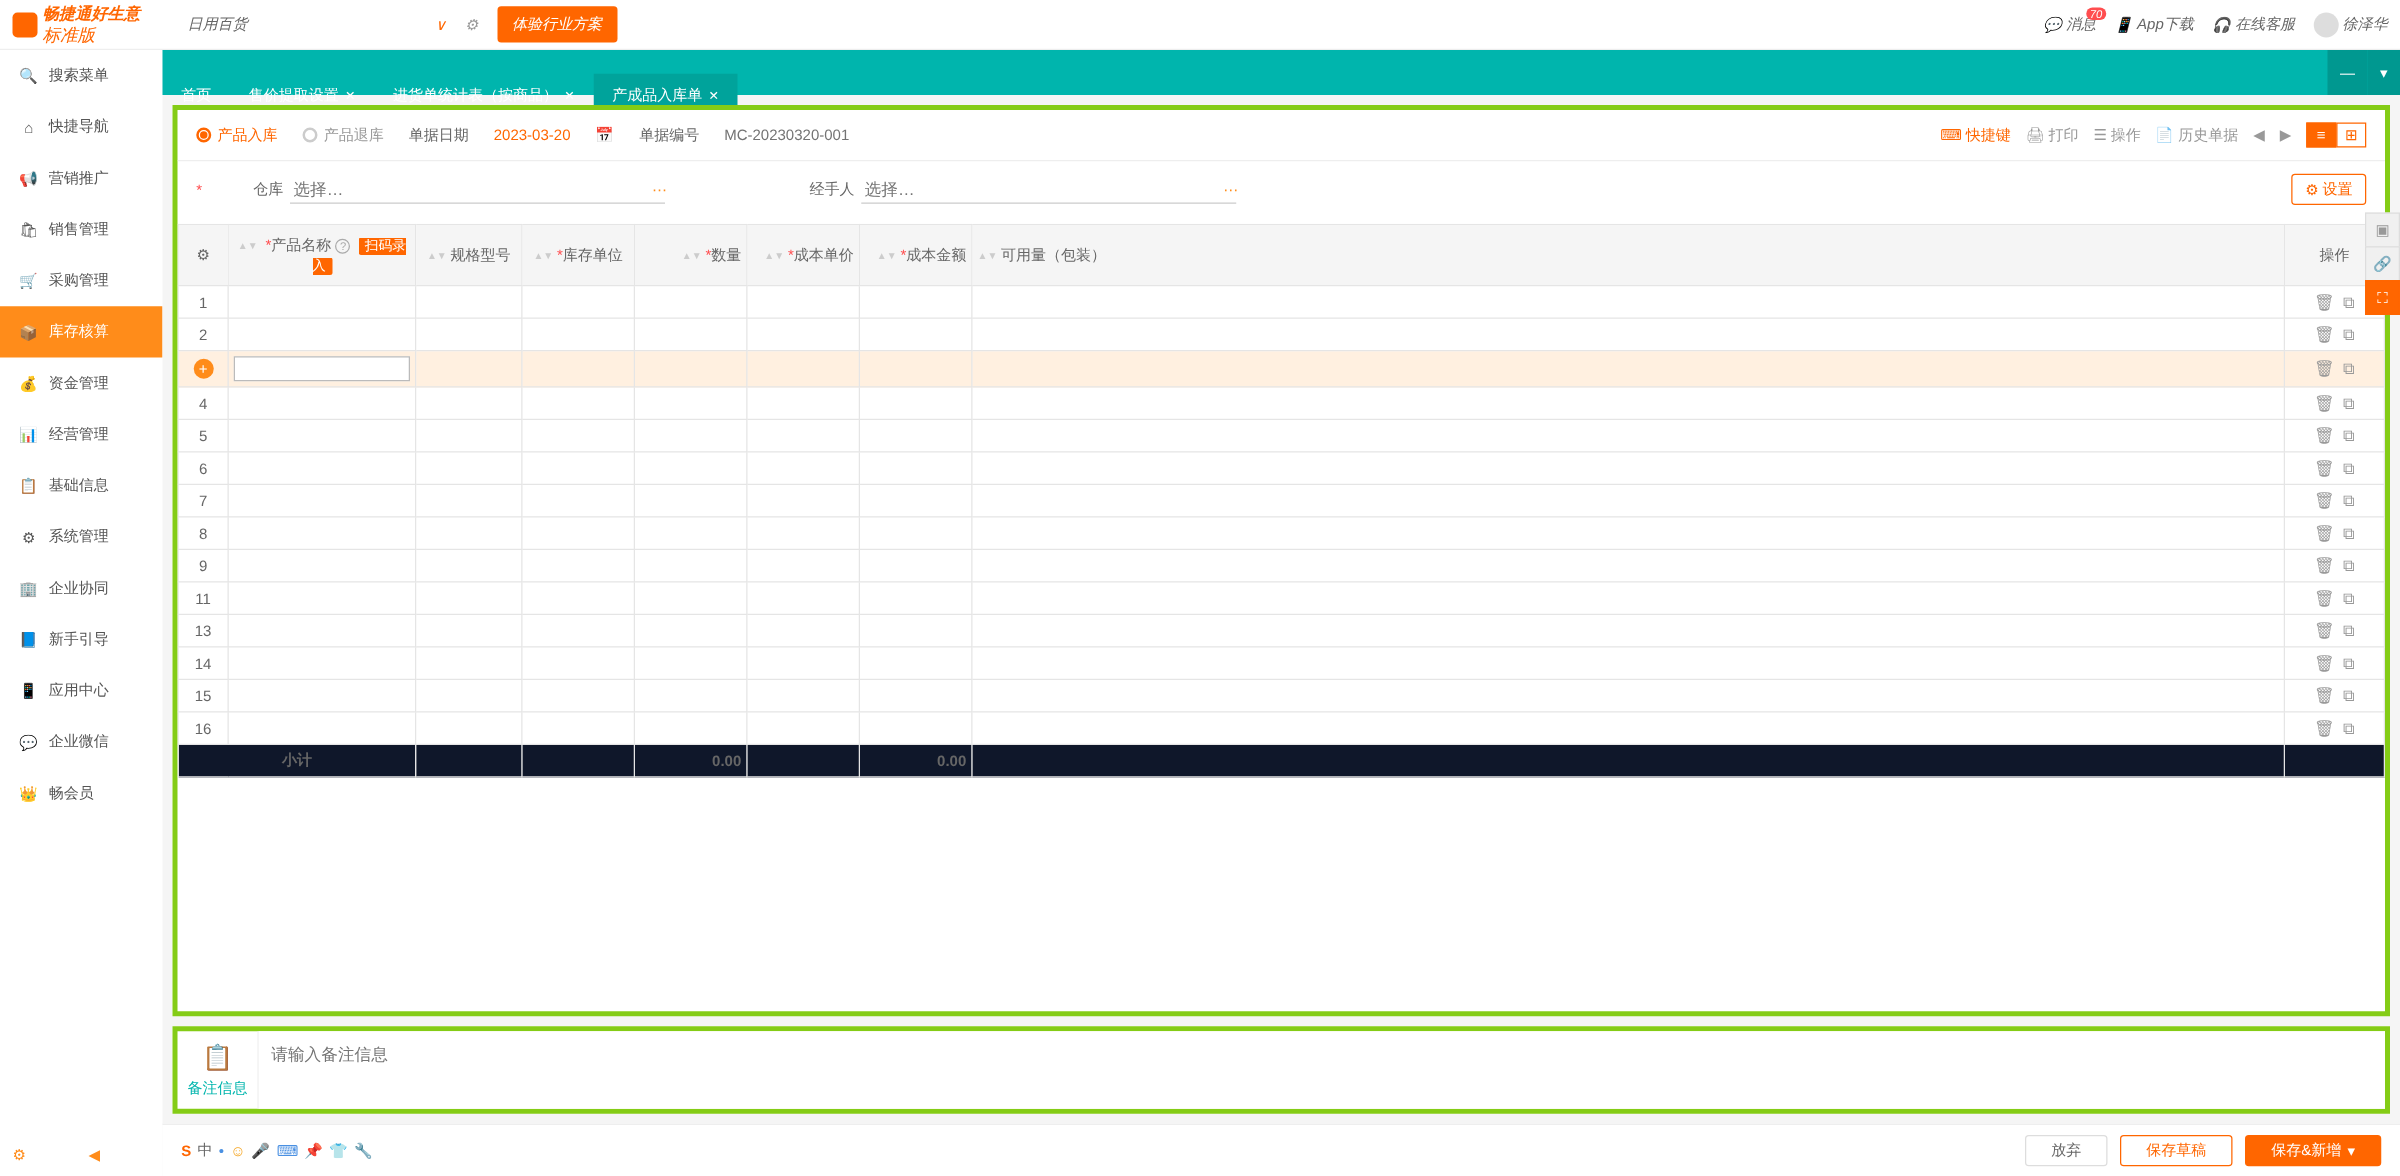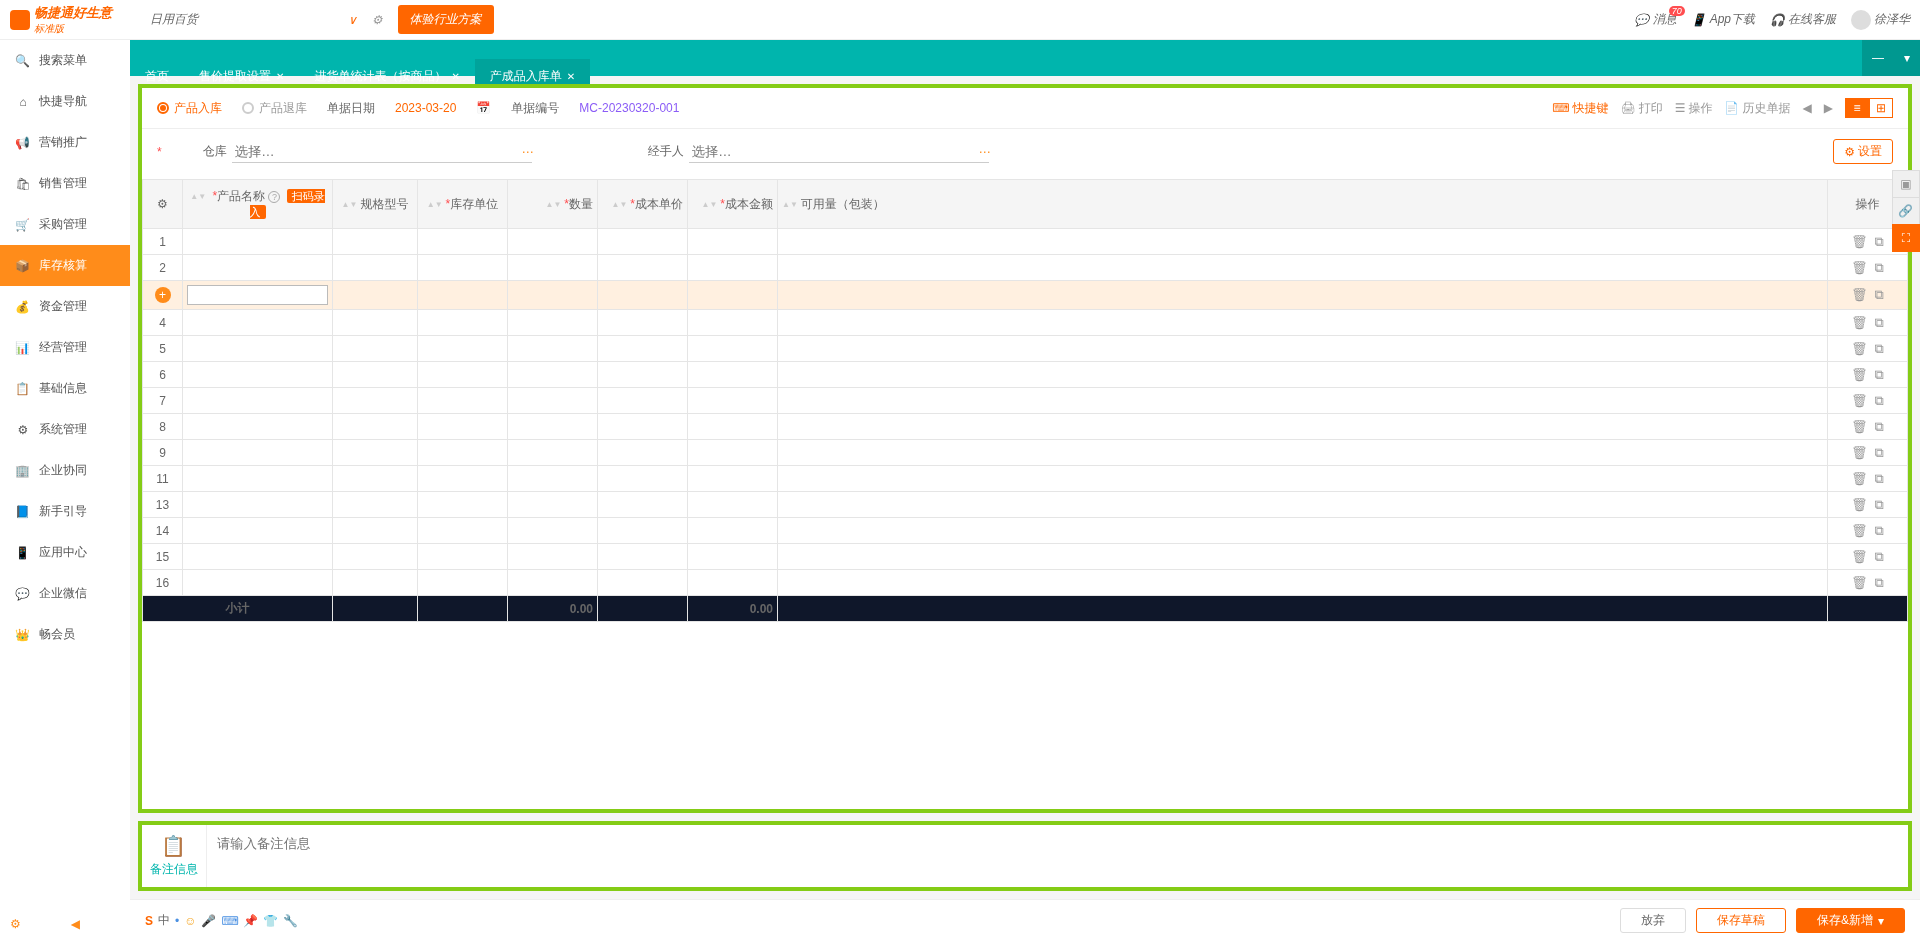--- a/index.html
+++ b/index.html
@@ -3,21 +3,21 @@
   <meta charset="utf-8">
   <style>
     * { margin: 0; padding: 0; box-sizing: border-box; font-family: "Microsoft YaHei", Arial, sans-serif; }
     body { font-size: 12px; color: #333; background: #fff; }
     
     
     .top-header { height: 40px; display: flex; align-items: center; padding: 0 10px; border-bottom: 1px solid #eee; font-style: italic; }
     .logo-area { width: 120px; display: flex; align-items: center; gap: 4px; }
     .logo-icon { width: 20px; height: 20px; background: #ff6600; border-radius: 4px; display: inline-block; }
     .logo-text { color: #ff6600; font-size: 13px; font-weight: bold; }
-    .edition-badge { font-size: 10px; color: #ff6600; }
+    .edition-badge { font-size: 14px; color: #ff6600; }
     .top-select { margin-left: 20px; display: flex; align-items: center; gap: 150px; color: #666; cursor: pointer; }
     .down-arrow { color: #ff6600; }
     .gear-icon { margin-left: 15px; color: #999; cursor: pointer; }
     .experience-btn { margin-left: 15px; background: #ff6600; color: #fff; padding: 6px 12px; border-radius: 3px; cursor: pointer; }
     .top-right { margin-left: auto; display: flex; align-items: center; gap: 15px; color: #666; }
     .top-right-item { display: flex; align-items: center; gap: 3px; cursor: pointer; position: relative; }
     .msg-badge { position: absolute; top: -5px; right: -8px; background: #ff4d4f; color: #fff; font-size: 9px; padding: 0 3px; border-radius: 6px; }
     .avatar { width: 20px; height: 20px; background: #ddd; border-radius: 50%; display: inline-block; }
     
     
@@ -46,21 +46,21 @@
     
     
     .form-header { padding: 10px 15px; display: flex; align-items: center; gap: 20px; border-bottom: 1px solid #eee; }
     .radio-group { display: flex; align-items: center; gap: 5px; }
     .radio { width: 12px; height: 12px; border: 2px solid #ff6600; border-radius: 50%; display: inline-block; position: relative; }
     .radio.checked::after { content: ''; position: absolute; width: 6px; height: 6px; background: #ff6600; border-radius: 50%; top: 1px; left: 1px; }
     .radio.unchecked { border-color: #ccc; }
     .radio-label { color: #ff6600; }
     .radio-label.inactive { color: #999; }
     .date-text { color: #ff6600; }
-    .doc-no { color: #8b5cf6; }
+    .doc-no { color: #737373; }
     .form-header-right { margin-left: auto; display: flex; align-items: center; gap: 12px; color: #ff6600; }
     .hdr-link { cursor: pointer; display: flex; align-items: center; gap: 3px; font-size: 12px; }
     .hdr-link.muted { color: #999; }
     .view-toggle { display: flex; }
     .view-btn { width: 24px; height: 20px; border: 1px solid #ff6600; display: flex; align-items: center; justify-content: center; cursor: pointer; }
     .view-btn.active { background: #ff6600; color: #fff; }
     
     
     .form-row { padding: 10px 15px 15px 15px; display: flex; align-items: center; gap: 30px; }
     .form-field { display: flex; align-items: center; gap: 5px; }

